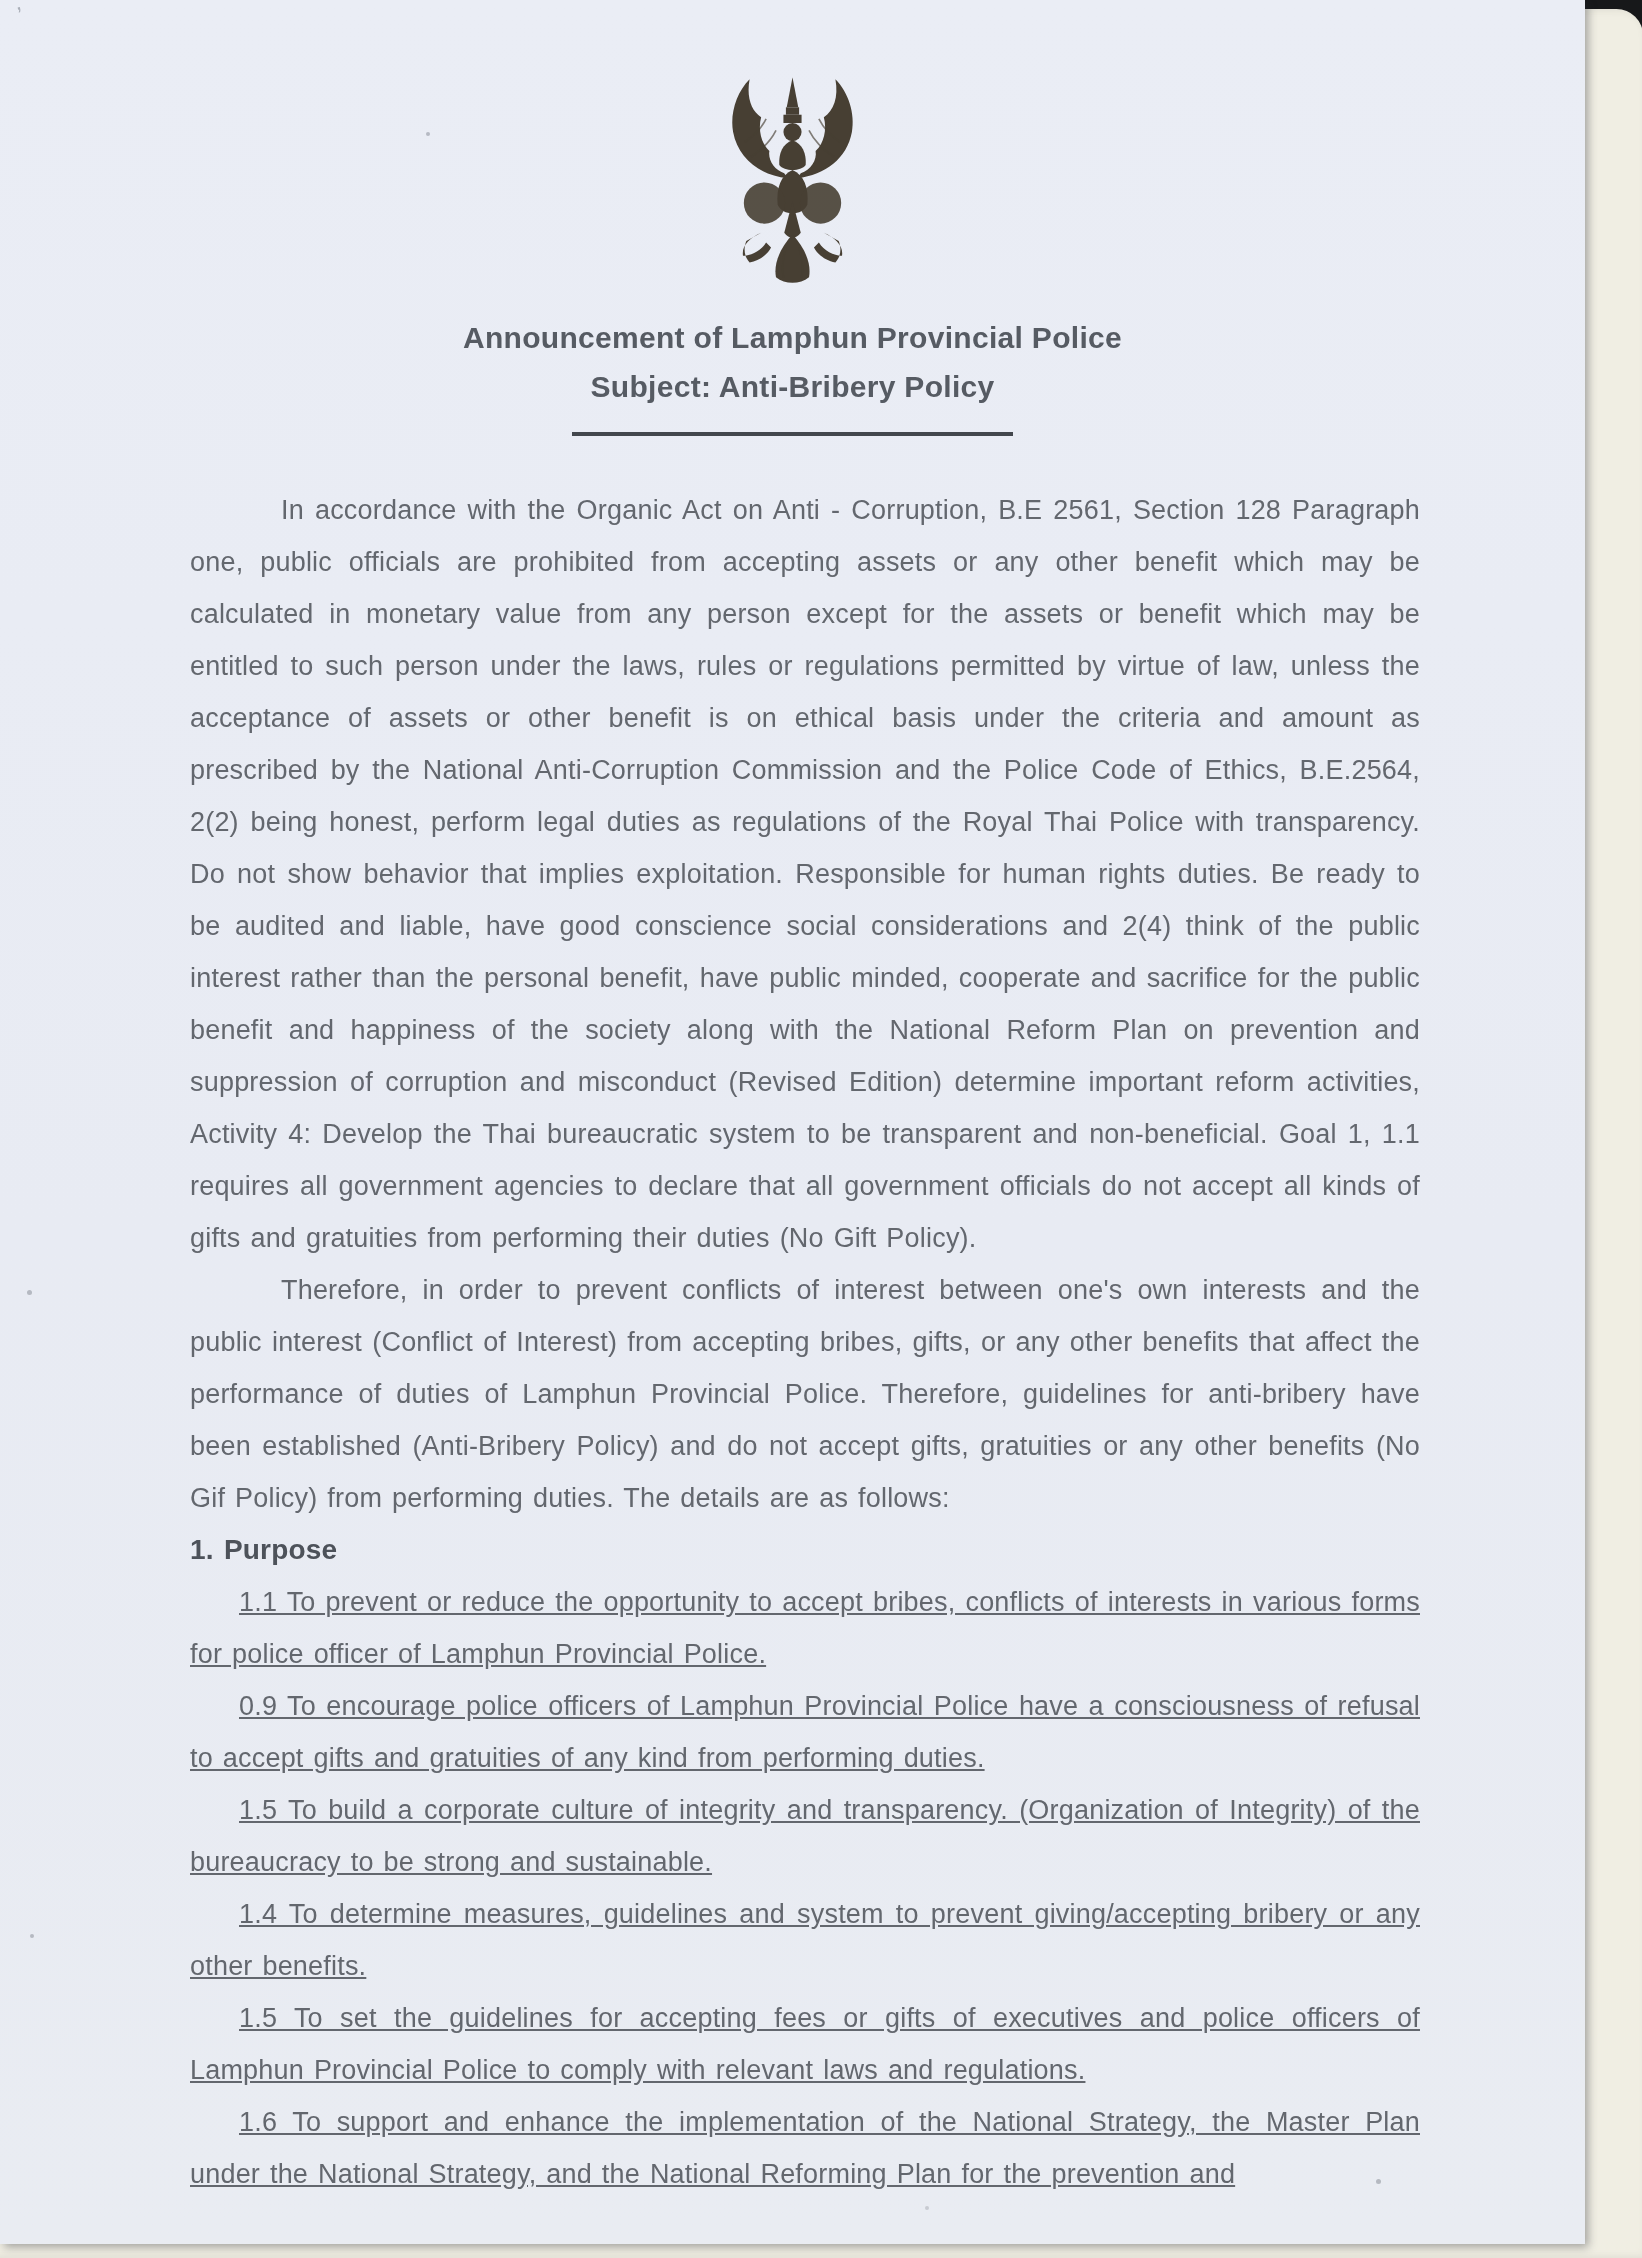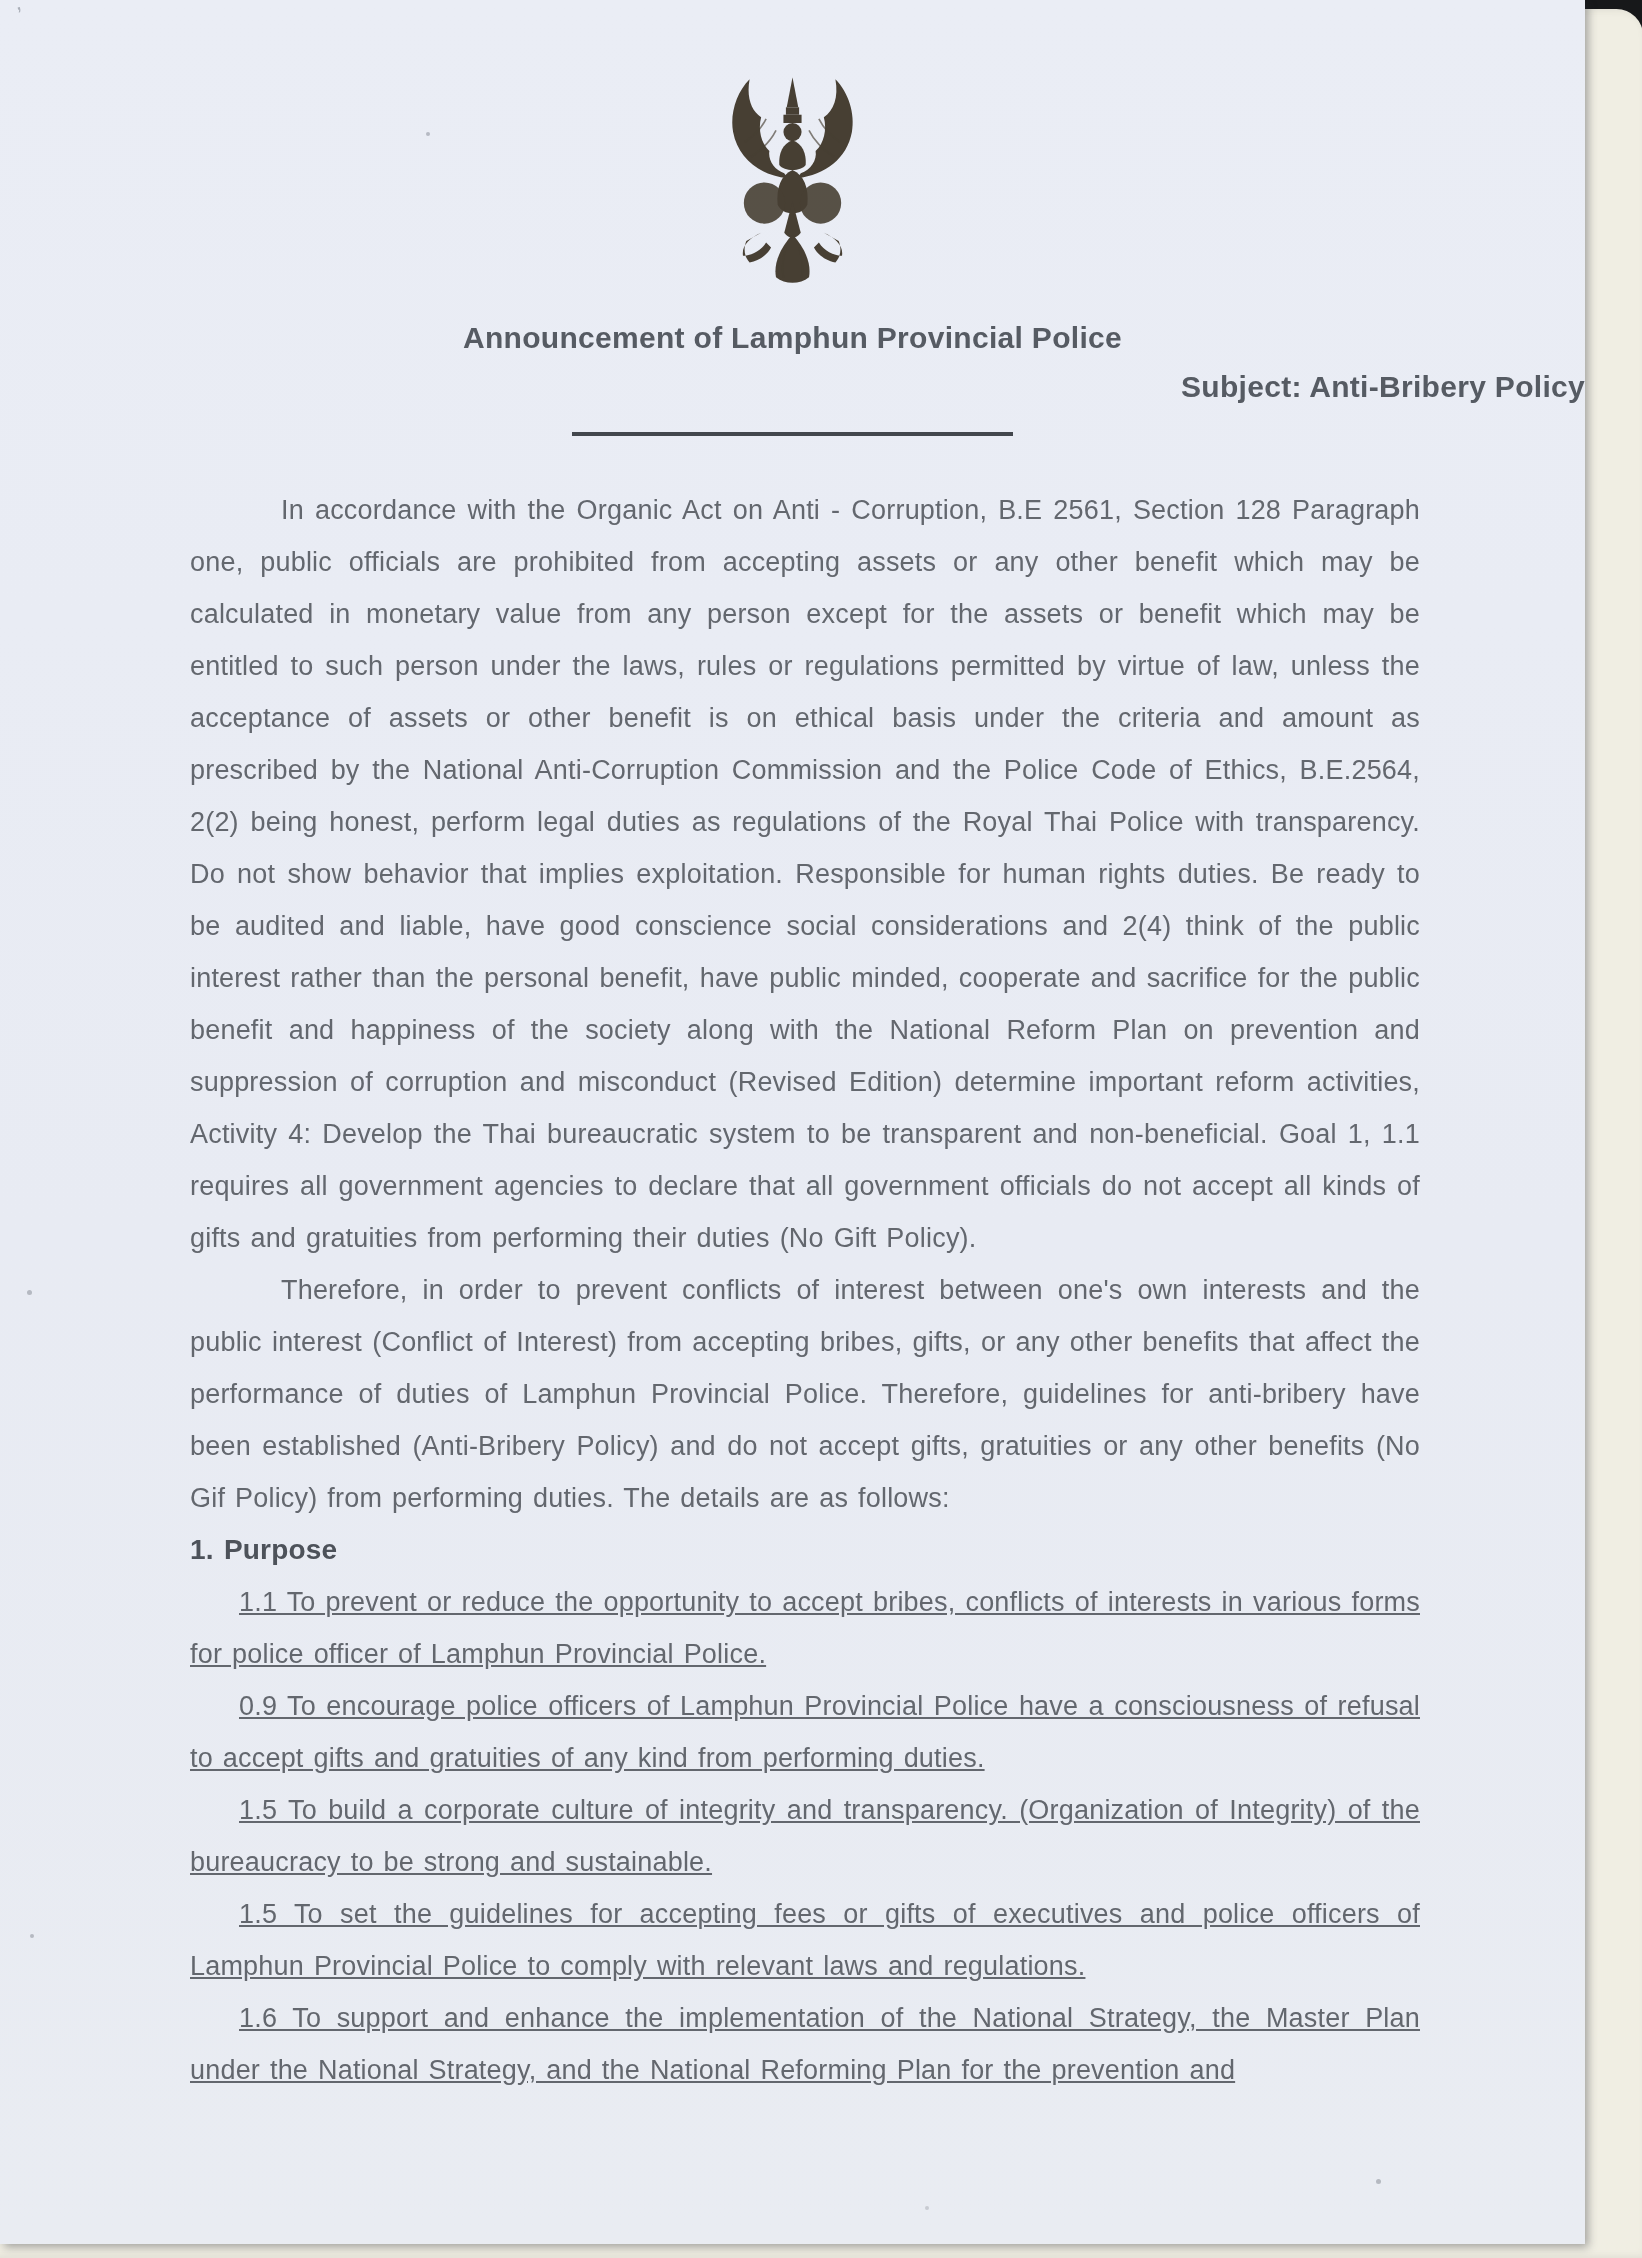--- a/index.html
+++ b/index.html
@@ -35,21 +35,21 @@
   .emblem-wrap { width:189px; margin:71px auto 0; }
   .emblem-wrap svg { display:block; width:189px; height:231px; }
   .title-line {
     margin-top:19.4px;
     text-align:center;
     font-size:30px;
     font-weight:700;
     color:#565b63;
     letter-spacing:0.3px;
   }
-  .title-line.sub { margin-top:15px;text-align:right; }
+  .title-line.sub { margin-top:15px; }
   .rule {
     width:441px; height:3.5px;
     background:#43474d;
     margin:28px auto 0;
   }
   .bodytext {
     margin:48px 165px 0 190px;
     font-size:27px;
     line-height:52px;
     color:#63676e;
@@ -139,20 +139,21 @@
       <div class="title-line sub">Subject: Anti-Bribery Policy</div>
       <div class="rule"></div>
 
       <div class="bodytext">
         <p class="para-indent">In accordance with the Organic Act on Anti - Corruption, B.E 2561, Section 128 Paragraph one, public officials are prohibited from accepting assets or any other benefit which may be calculated in monetary value from any person except for the assets or benefit which may be entitled to such person under the laws, rules or regulations permitted by virtue of law, unless the acceptance of assets or other benefit is on ethical basis under the criteria and amount as prescribed by the National Anti-Corruption Commission and the Police Code of Ethics, B.E.2564, 2(2) being honest, perform legal duties as regulations of the Royal Thai Police with transparency. Do not show behavior that implies exploitation. Responsible for human rights duties. Be ready to be audited and liable, have good conscience social considerations and 2(4) think of the public interest rather than the personal benefit, have public minded, cooperate and sacrifice for the public benefit and happiness of the society along with the National Reform Plan on prevention and suppression of corruption and misconduct (Revised Edition) determine important reform activities, Activity 4: Develop the Thai bureaucratic system to be transparent and non-beneficial. Goal 1, 1.1 requires all government agencies to declare that all government officials do not accept all kinds of gifts and gratuities from performing their duties (No Gift Policy).</p>
         <p class="para-indent">Therefore, in order to prevent conflicts of interest between one's own interests and the public interest (Conflict of Interest) from accepting bribes, gifts, or any other benefits that affect the performance of duties of Lamphun Provincial Police. Therefore, guidelines for anti-bribery have been established (Anti-Bribery Policy) and do not accept gifts, gratuities or any other benefits (No Gif Policy) from performing duties. The details are as follows:</p>
         <p class="purpose-heading">1. Purpose</p>
         <p class="item-indent">1.1 To prevent or reduce the opportunity to accept bribes, conflicts of interests in various forms for police officer of Lamphun Provincial Police.</p>
         <p class="item-indent">0.9 To encourage police officers of Lamphun Provincial Police have a consciousness of refusal to accept gifts and gratuities of any kind from performing duties.</p>
         <p class="item-indent">1.5 To build a corporate culture of integrity and transparency. (Organization of Integrity) of the bureaucracy to be strong and sustainable.</p>
+        <p class="item-indent">1.4 To determine measures, guidelines and system to prevent giving/accepting bribery or any other benefits.</p>
         <p class="item-indent">1.5 To set the guidelines for accepting fees or gifts of executives and police officers of Lamphun Provincial Police to comply with relevant laws and regulations.</p>
         <p class="item-indent">1.6 To support and enhance the implementation of the National Strategy, the Master Plan under the National Strategy, and the National Reforming Plan for the prevention and</p>
       </div>
 
     </div>
 
     <div class="speck" style="left:426px; top:132px; width:4.4px; height:4.4px;"></div>
     <div class="speck" style="left:26.5px;  top:1290px; width:5.3px; height:5.3px;"></div>
     <div class="speck" style="left:30px;  top:1934px; width:4.4px; height:4.4px;"></div>
     <div class="speck" style="left:1376px; top:2179px; width:5.3px; height:5.3px;"></div>

